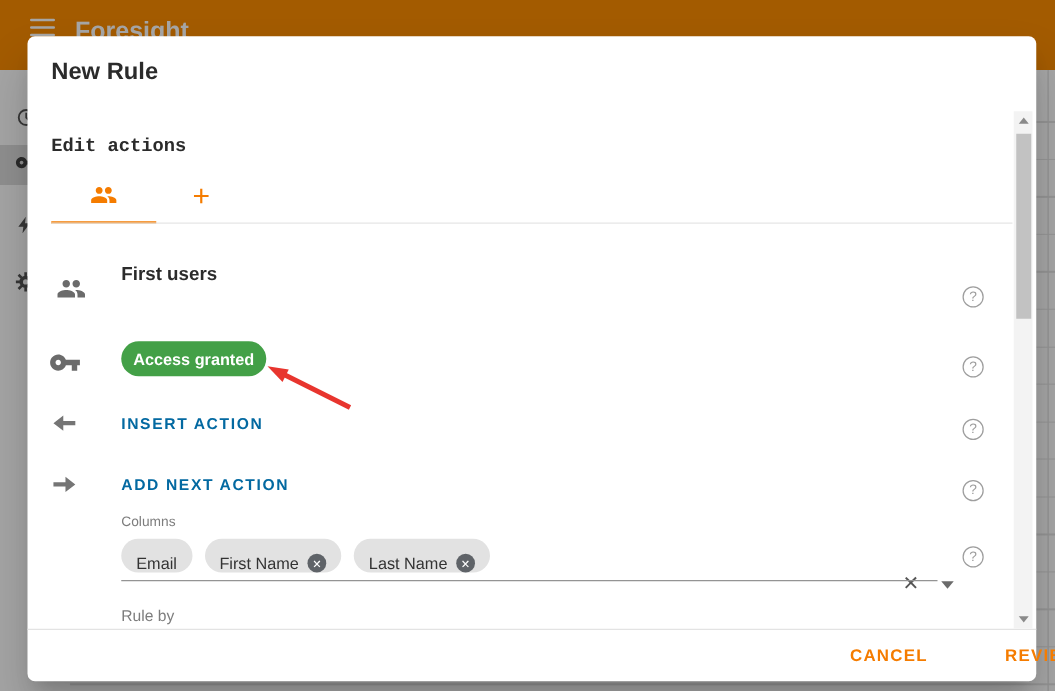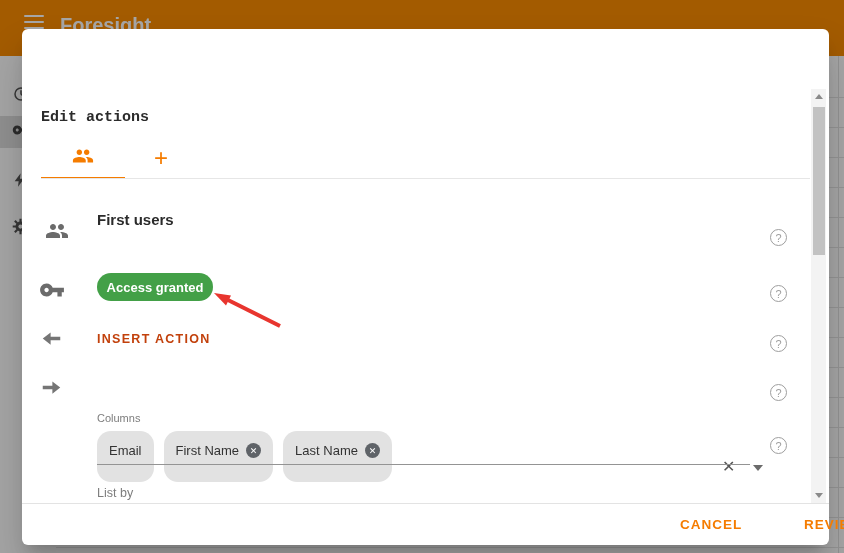--- a/index.html
+++ b/index.html
@@ -39,30 +39,30 @@
   .row-icon{position:absolute;color:#6b6b6b;}
   .item-title{position:absolute;left:75px;top:182px;font-size:15px;font-weight:600;color:#2b2b2b;}
   .item-sub{position:absolute;left:75px;top:202px;font-size:13.5px;color:#7d7d7d;}
 
   .badge{position:absolute;left:75px;top:244px;width:116px;height:28px;background:#43A047;
          border-radius:14px;display:flex;align-items:center;justify-content:center;
          color:#fff;font-size:13px;font-weight:700;cursor:pointer;}
   .red-arrow{position:absolute;left:184px;top:257px;}
 
   .action-label{position:absolute;left:75px;font-size:12.5px;font-weight:600;
-                letter-spacing:1.3px;color:#c2410c;cursor:pointer;}
+                letter-spacing:1.3px;color:#0369a1;cursor:pointer;}
   .help{position:absolute;left:748px;width:15px;height:15px;border:1.5px solid #9e9e9e;
         border-radius:50%;color:#9e9e9e;font-size:11px;display:flex;align-items:center;
         justify-content:center;cursor:pointer;}
   .help span{transform:translateY(-0.5px);}
 
   .field-label{position:absolute;left:75px;color:#7d7d7d;}
   .chips{position:absolute;left:75px;top:402px;display:flex;gap:10px;}
   .chip{height:27px;background:#e2e2e2;border-radius:14px;display:inline-flex;
-        align-items:flex-start;padding:12px 12px;font-size:13px;color:#333;gap:7px;cursor:pointer;}
+        align-items:flex-end;padding:0 12px;font-size:13px;color:#333;gap:7px;cursor:pointer;}
   .chip-x{width:15px;height:15px;border-radius:50%;background:#5f6368;color:#fff;
           font-size:9px;display:flex;align-items:center;justify-content:center;cursor:pointer;}
   .clear-x{position:absolute;left:700px;top:428px;font-size:16px;color:#555;cursor:pointer;}
   .caret{position:absolute;left:731px;top:436px;width:0;height:0;border-left:5px solid transparent;
          border-right:5px solid transparent;border-top:6px solid #6b6b6b;cursor:pointer;}
   .underline{position:absolute;left:75px;top:435px;width:653px;height:1px;background:#949494;}
 
   .bottom-divider{position:absolute;left:0;top:474px;width:807px;height:1px;background:#e3e3e3;}
   .footer-btn{position:absolute;top:488px;font-size:13.5px;font-weight:700;color:#F57C00;
               letter-spacing:1px;cursor:pointer;}
@@ -124,20 +124,21 @@
       </span>
     </div>
   </div>
 
   <div class="spreadsheet"></div>
   <div class="vline"></div>
 
   <div class="overlay"></div>
 
   <div class="modal">
+    <div class="modal-title">New Rule</div>
 
     <div class="section-title">Edit actions</div>
 
     <div class="tab tab1">
       <span>
         <svg width="22" height="22" viewBox="0 0 24 24">
             <path fill="#F57C00" d="M16 11c1.66 0 2.99-1.34 2.99-3S17.66 5 16 5c-1.66 0-3 1.34-3 3s1.34 3 3 3zm-8 0c1.66 0 2.99-1.34 2.99-3S9.66 5 8 5C6.34 5 5 6.34 5 8s1.34 3 3 3zm0 2c-2.33 0-7 1.17-7 3.5V19h14v-2.5c0-2.33-4.67-3.5-7-3.5zm8 0c-.29 0-.62.02-.97.05 1.16.84 1.97 1.97 1.97 3.45V19h6v-2.5c0-2.33-4.67-3.5-7-3.5z"></path>
           </svg>
       </span>
     </div>
@@ -180,20 +181,21 @@
     <div class="action-label" style="top:303px;">INSERT ACTION</div>
     <div class="help" style="top:306px;">
         <span>?</span>
       </div>
 
     <span class="row-icon" style="left:19px;top:348px;">
       <svg width="21" height="21" viewBox="0 0 24 24">
           <path fill="#757575" d="M2 10h11V5l9 7-9 7v-5H2z"></path>
         </svg>
     </span>
+    <div class="action-label" style="top:352px;">ADD NEXT ACTION</div>
     <div class="help" style="top:355px;">
         <span>?</span>
       </div>
 
     <div class="field-label" style="top:383px;font-size:11px;">Columns</div>
     <div class="chips">
       <div class="chip">
         <span>Email</span>
       </div>
       <div class="chip">
@@ -209,21 +211,21 @@
           </span>
       </div>
     </div>
     <div class="clear-x">✕</div>
     <div class="caret"></div>
     <div class="underline"></div>
     <div class="help" style="top:408px;">
         <span>?</span>
       </div>
 
-    <div class="field-label" style="top:457px;font-size:12.5px;">List by</div>
+    <div class="field-label" style="top:457px;font-size:12.5px;">Rule by</div>
 
     <div class="bottom-divider"></div>
     <div class="footer-btn btn-cancel">CANCEL</div>
     <div class="footer-btn btn-review">REVIEW</div>
 
     <div class="sb-track">
       <div class="sb-up"></div>
       <div class="sb-thumb"></div>
       <div class="sb-down"></div>
     </div>

